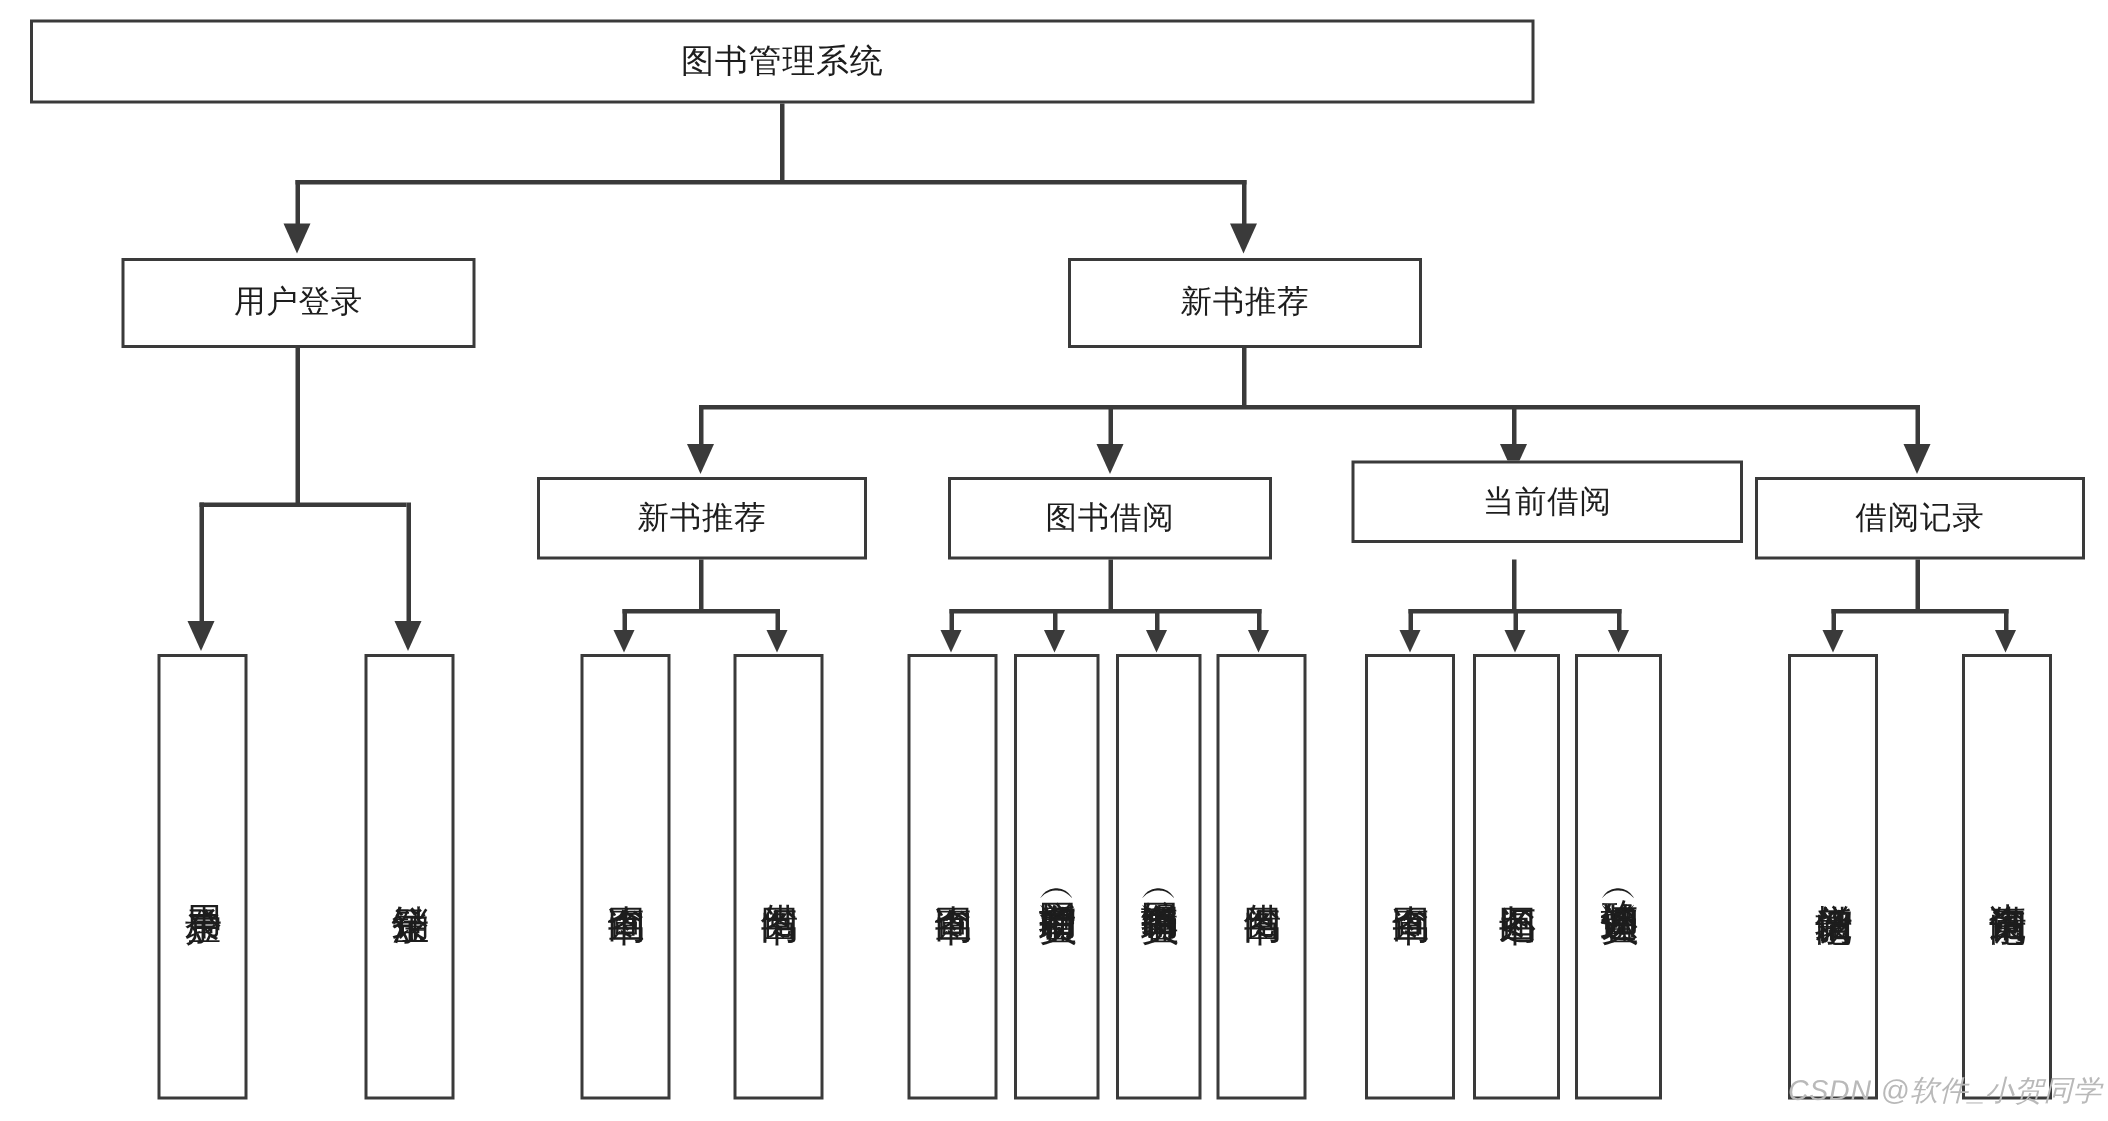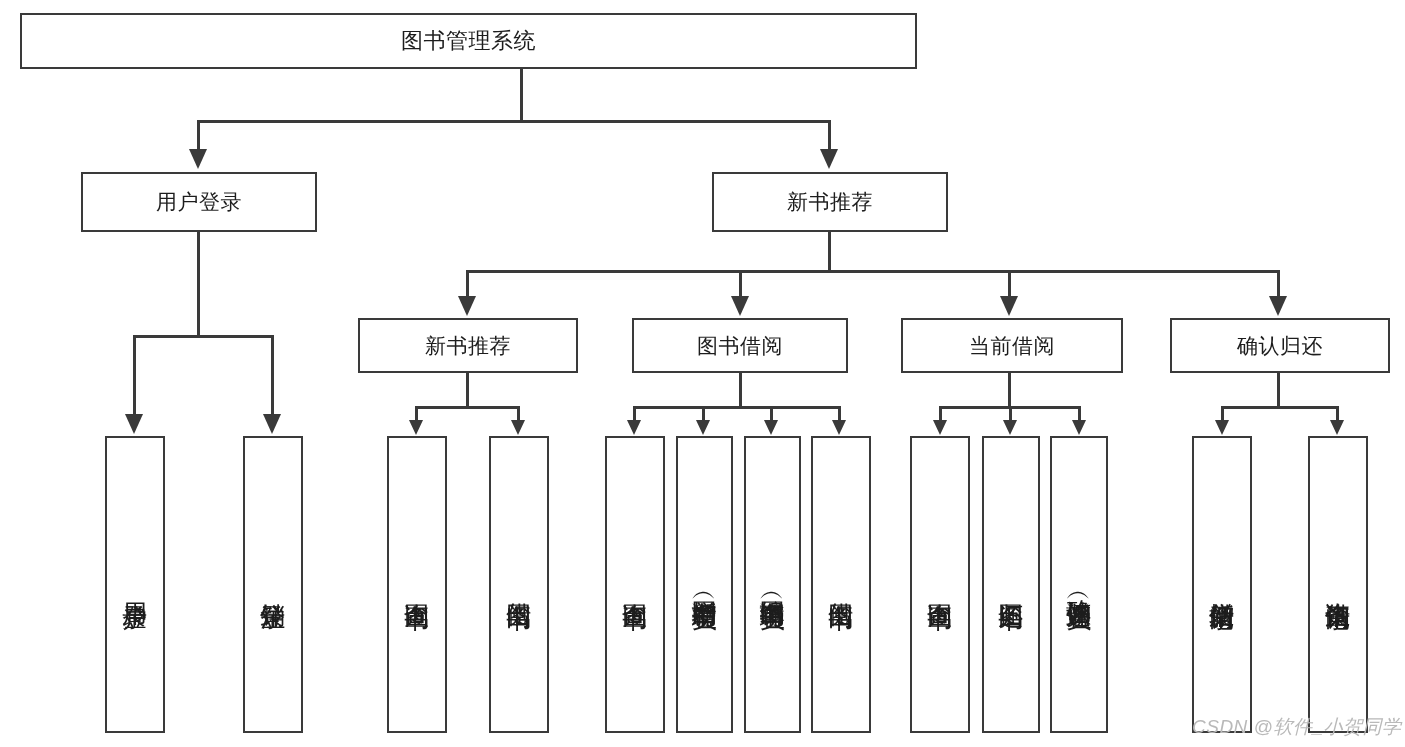--- a/index.html
+++ b/index.html
@@ -83,21 +83,21 @@
     letter-spacing: 0.5px;
     white-space: nowrap;
     font-family: "Liberation Sans", "DejaVu Sans", sans-serif;
   }
 </style>
 </head>
 <body>
 
 <div id="canvas">
 
-  <div class="node root horiz" style="left:20px; top:13px; width:897px; height:56px;">
+  <div class="node root horiz" style="left:20px; top:13px; width:1003px; height:56px;">
     <span class="label">图书管理系统</span>
   </div>
 
   <div class="vline" style="left:520px; top:69px; width:3px; height:52px;"></div>
 
   <div class="hline" style="left:197px; top:120px; width:634px; height:3px;"></div>
 
   <div class="vline" style="left:197px; top:120px; width:3px; height:30px;"></div>
   <div class="arrow" style="left:189px; top:149px;"></div>
 
@@ -133,25 +133,25 @@
 
   <div class="vline" style="left:1277px; top:270px; width:3px; height:28px;"></div>
   <div class="arrow" style="left:1269px; top:296px;"></div>
 
   <div class="node horiz" style="left:358px; top:318px; width:220px; height:55px;">
     <span class="label">新书推荐</span>
   </div>
   <div class="node horiz" style="left:632px; top:318px; width:216px; height:55px;">
     <span class="label">图书借阅</span>
   </div>
-  <div class="node horiz" style="left:901px; top:318px; width:222px; height:55px;">
+  <div class="node horiz" style="left:901px; top:307px; width:261px; height:55px;">
     <span class="label">当前借阅</span>
   </div>
   <div class="node horiz" style="left:1170px; top:318px; width:220px; height:55px;">
-    <span class="label">确认归还</span>
+    <span class="label">借阅记录</span>
   </div>
 
   <div class="vline" style="left:466px; top:373px; width:3px; height:34px;"></div>
   <div class="hline" style="left:415px; top:406px; width:105px; height:3px;"></div>
   <div class="vline" style="left:415px; top:406px; width:3px; height:16px;"></div>
   <div class="arrow small" style="left:409px; top:420px;"></div>
   <div class="vline" style="left:517px; top:406px; width:3px; height:16px;"></div>
   <div class="arrow small" style="left:511px; top:420px;"></div>
 
   <div class="vline" style="left:739px; top:373px; width:3px; height:34px;"></div>

